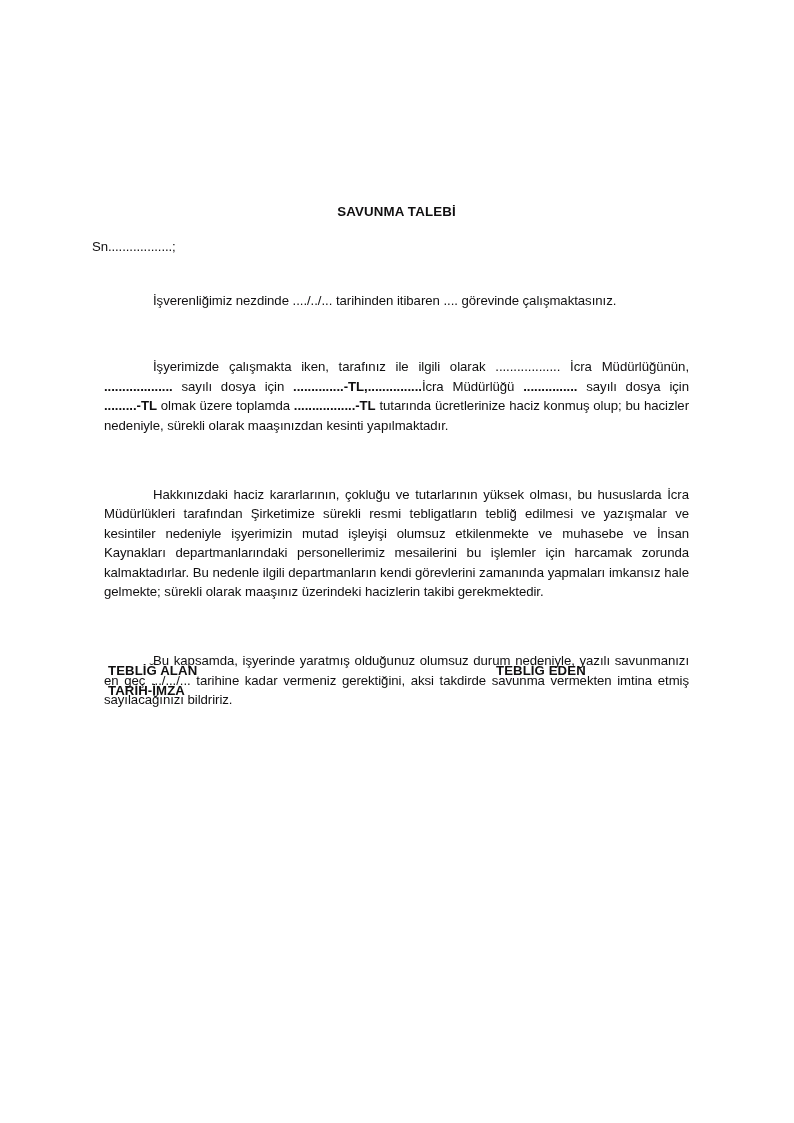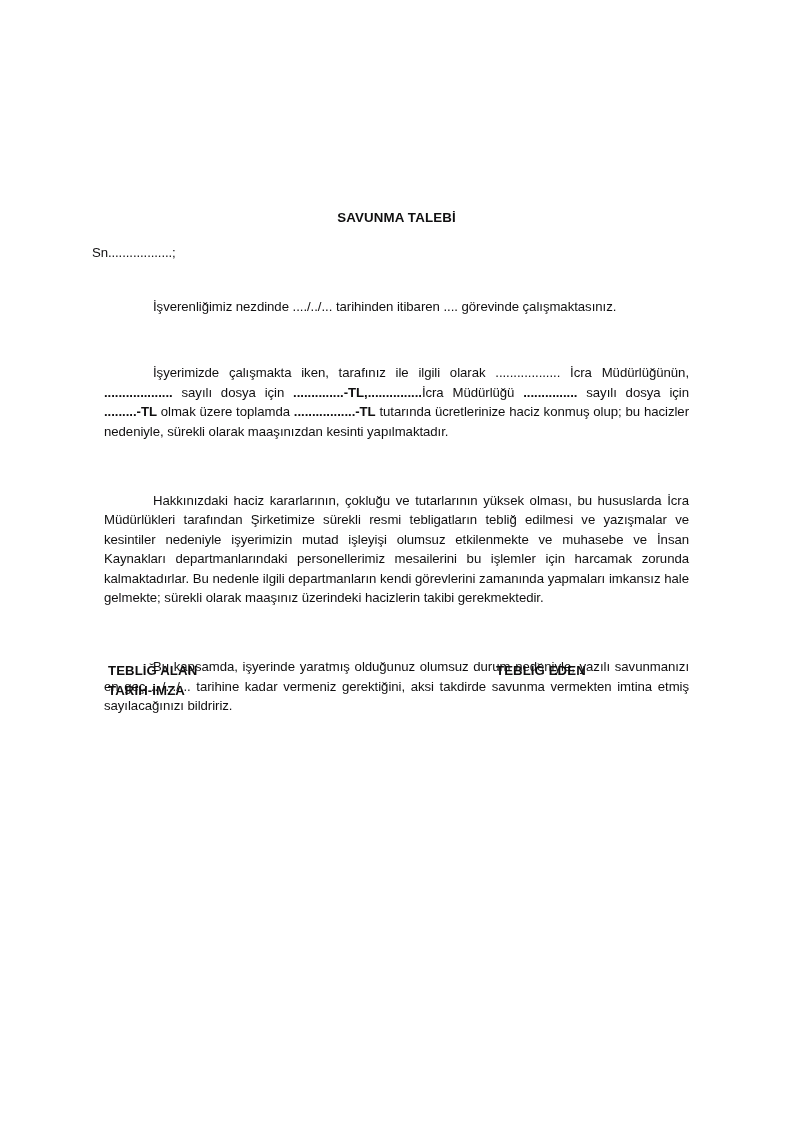--- a/index.html
+++ b/index.html
@@ -22,21 +22,21 @@
     top: 0;
     width: 794px;
     height: 1123px;
     background: #ffffff;
   }
 
   
   .doc-body {
     position: absolute;
     left: 92px;
-    top: 205px;
+    top: 199px;
     width: 609px;
   }
 
   .title {
     text-align: center;
     font-weight: bold;
     font-size: 13.3px;
     letter-spacing: 0.15px;
     margin: 0 0 0 0;
     padding-top: 4px;

